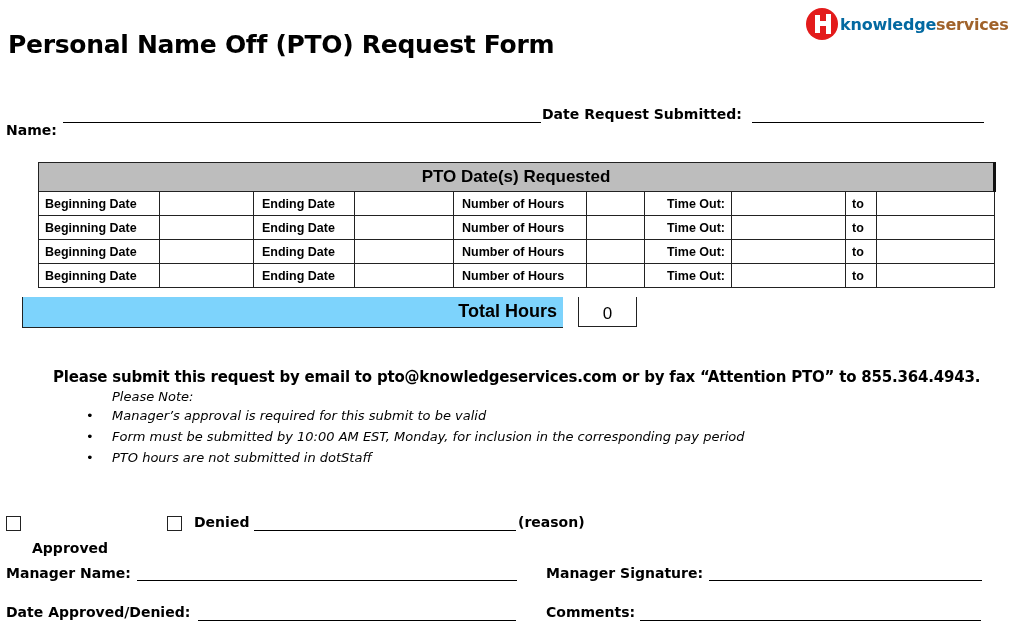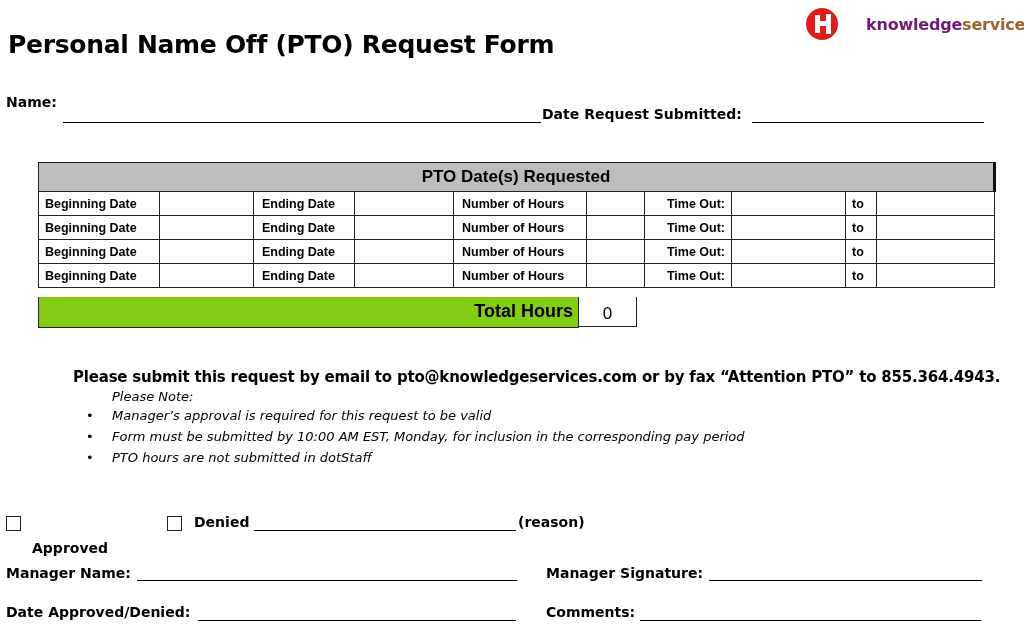--- a/index.html
+++ b/index.html
@@ -7,38 +7,38 @@
   .abs { position:absolute; }
 
   
   .logo { left:806px; top:6px; height:36px; display:flex; align-items:center; }
   .logo-mark { width:32px; height:32px; border-radius:50%; background:#e31b1b; position:relative; overflow:hidden; }
   .logo-mark .k1 { position:absolute; left:9px; top:7px; width:5px; height:18px; background:#fff; }
   .logo-mark .k2 { position:absolute; left:13px; top:13px; width:12px; height:5px; background:#fff; }
   .logo-mark .k3 { position:absolute; left:20px; top:6px; width:5px; height:7px; background:#fff; }
   .logo-mark .k4 { position:absolute; left:20px; top:18px; width:5px; height:8px; background:#fff; }
   .logo-text { font-family:"DejaVu Sans", sans-serif; font-weight:bold; font-size:16px; margin-left:2px; letter-spacing:-0.2px; }
-  .logo-text .kn { color:#701a75;margin-left:26px; }
+  .logo-text .kn { color:#0369a1; }
   .logo-text .sv { color:#a0622a; }
 
   .title { left:8px; top:30px; font-family:"DejaVu Sans", sans-serif; font-weight:bold; font-size:25px; letter-spacing:-0.3px; }
 
   .lbl { font-weight:bold; font-size:14px; font-family:"DejaVu Sans", sans-serif; }
   .line { border-bottom:1.5px solid #000; height:0; }
 
   
   .pto-table { left:38px; top:162px; border-collapse:collapse; font-family:"Liberation Sans", sans-serif; }
   .pto-table td { border:1.5px solid #222; height:23px; padding:0 6px; font-size:12.5px; font-weight:bold; white-space:nowrap; }
   .pto-head td { background:#bdbdbd; height:28px; text-align:center; font-size:17px; border-right:3px solid #111; }
   .pto-table td.cell-to { text-align:left; }
-  .total-band { left:38px; top:297px; width:540px; height:30px; background:#84cc16; border-bottom:1.5px solid #222; border-left:1.5px solid #222; }
+  .total-band { left:22px; top:297px; width:540px; height:30px; background:#7dd3fc; border-bottom:1.5px solid #222; border-left:1.5px solid #222; }
   .total-label { position:absolute; right:6px; top:4px; font-family:"Liberation Sans", sans-serif; font-weight:bold; font-size:18px; }
   .total-value { left:578px; top:297px; width:57px; height:29px; border:1.5px solid #222; border-top:none; background:#fff; text-align:center; font-family:"Liberation Sans", sans-serif; font-size:17px; line-height:34px; }
 
-  .submit-text { left:73px; top:368px; font-weight:bold; font-size:15px; font-family:"DejaVu Sans", sans-serif; letter-spacing:-0.2px; }
+  .submit-text { left:53px; top:368px; font-weight:bold; font-size:15px; font-family:"DejaVu Sans", sans-serif; letter-spacing:-0.2px; }
   .note-title { left:112px; top:389px; font-style:italic; font-size:13px; }
   .bullets { left:86px; top:408px; margin:0; padding:0; list-style:none; font-style:italic; font-size:13px; }
   .bullets li { height:21px; display:flex; }
   .bullets .dot { width:26px; font-style:normal; }
 
   .checkbox { width:13px; height:13px; border:1.5px solid #222; background:#fff; }
 </style>
 </head>
 <body>
 
@@ -49,21 +49,21 @@
       <div class="k3"></div>
       <div class="k4"></div>
   </div>
   <div class="logo-text">
     <span class="kn">knowledge</span><span class="sv">services</span>
   </div>
 </div>
 
 <div class="abs title">Personal Name Off (PTO) Request Form</div>
 
-<div class="abs lbl" style="left:6px; top:94px;">Name:</div>
+<div class="abs lbl" style="left:6px; top:122px;">Name:</div>
 <div class="abs line" style="left:63px; top:122px; width:478px;"></div>
 <div class="abs lbl" style="left:542px; top:106px;">Date Request Submitted:</div>
 <div class="abs line" style="left:752px; top:122px; width:232px;"></div>
 
 <table class="abs pto-table">
   <tbody>
       <tr class="pto-head">
     <td colspan="10">PTO Date(s) Requested</td>
   </tr>
   <tr>
@@ -120,21 +120,21 @@
 <div class="abs total-band">
   <span class="total-label">Total Hours</span>
 </div>
 <div class="abs total-value">0</div>
 
 <div class="abs submit-text">Please submit this request by email to pto@knowledgeservices.com or by fax “Attention PTO” to 855.364.4943.</div>
 <div class="abs note-title">Please Note:</div>
 <ul class="abs bullets">
   <li>
       <span class="dot">•</span>
-      <span>Manager’s approval is required for this request to be valid</span>
+      <span>Manager’s approval is required for this submit to be valid</span>
     </li>
   <li>
       <span class="dot">•</span>
       <span>Form must be submitted by 10:00 AM EST, Monday, for inclusion in the corresponding pay period</span>
     </li>
   <li>
       <span class="dot">•</span>
       <span>PTO hours are not submitted in dotStaff</span>
     </li>
 </ul>

